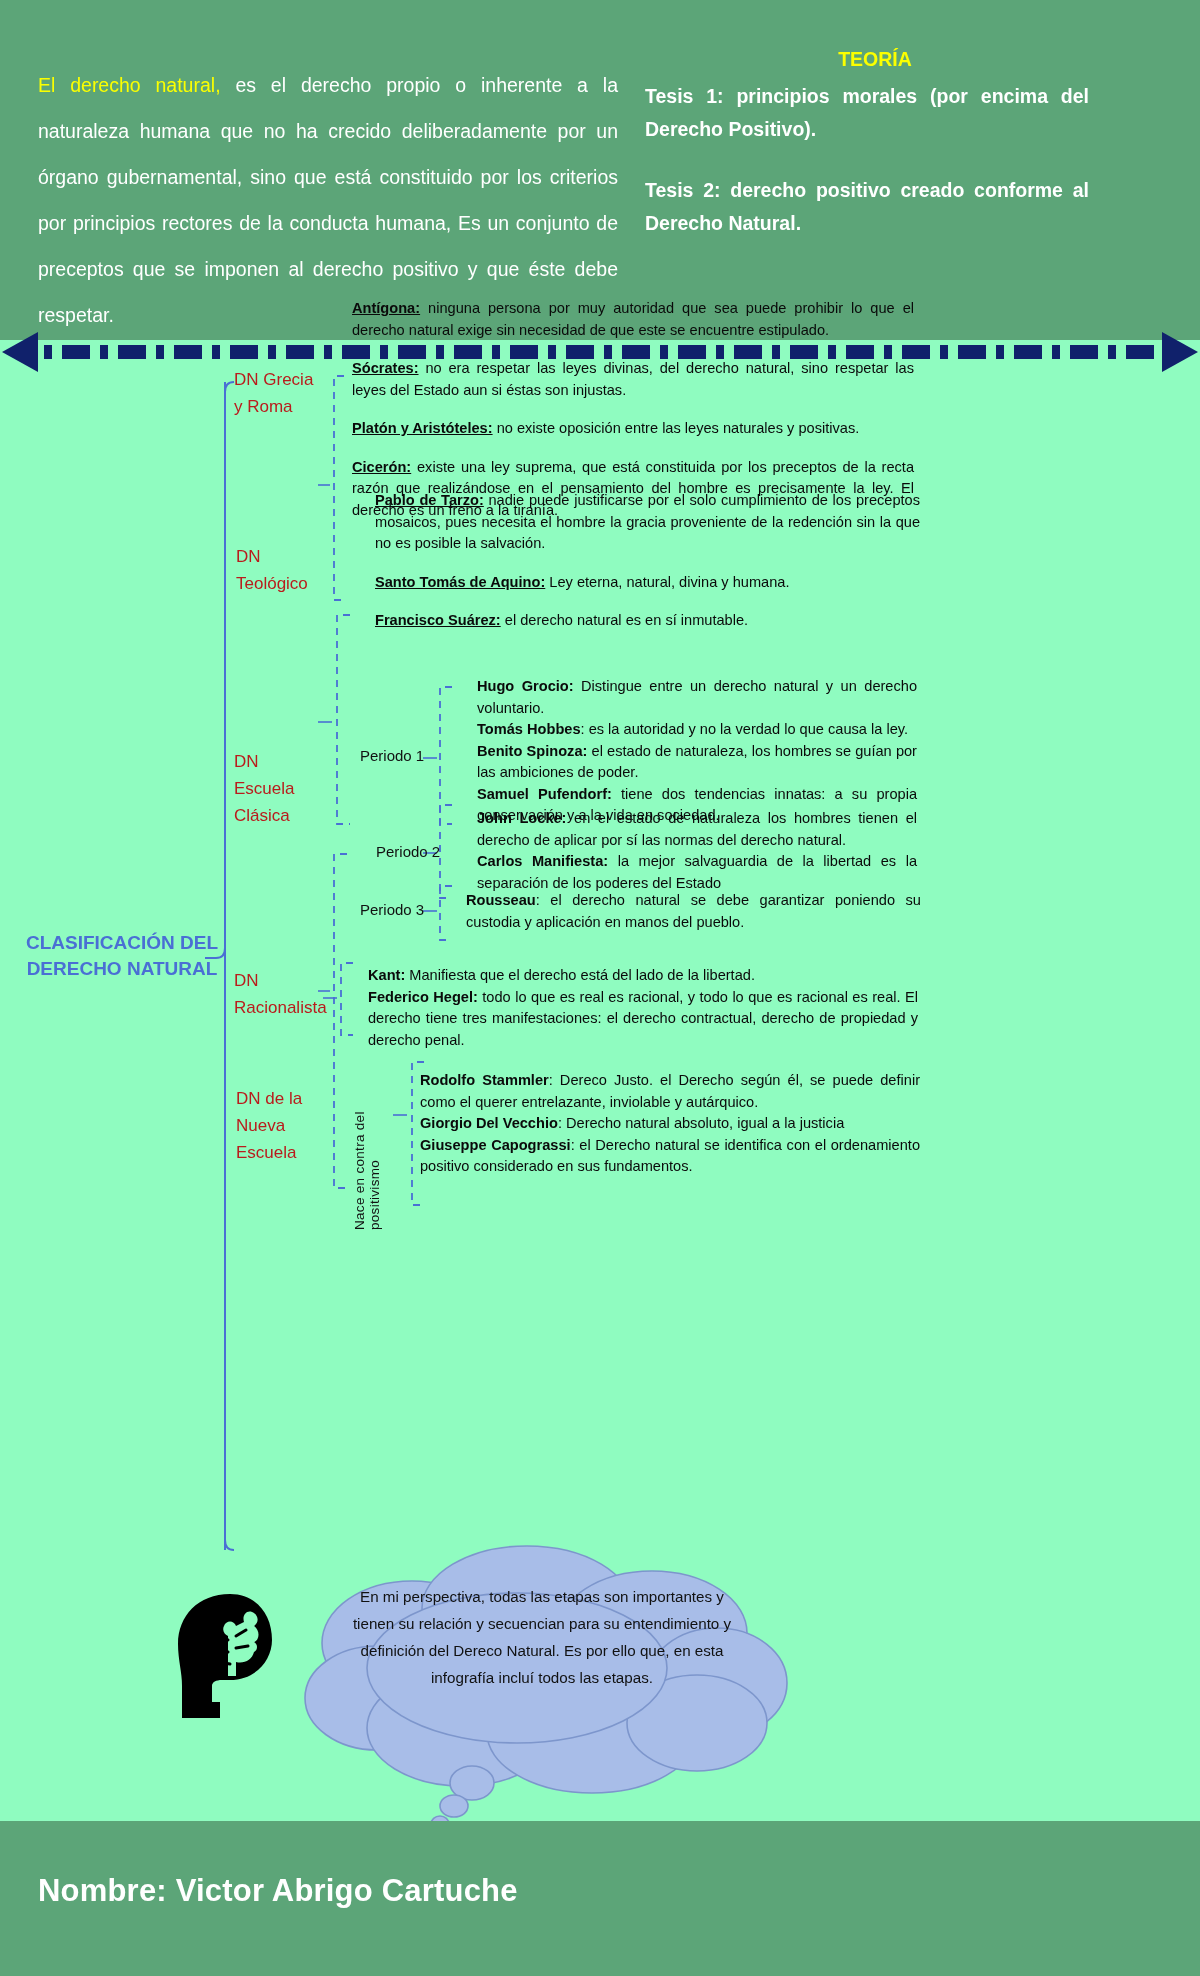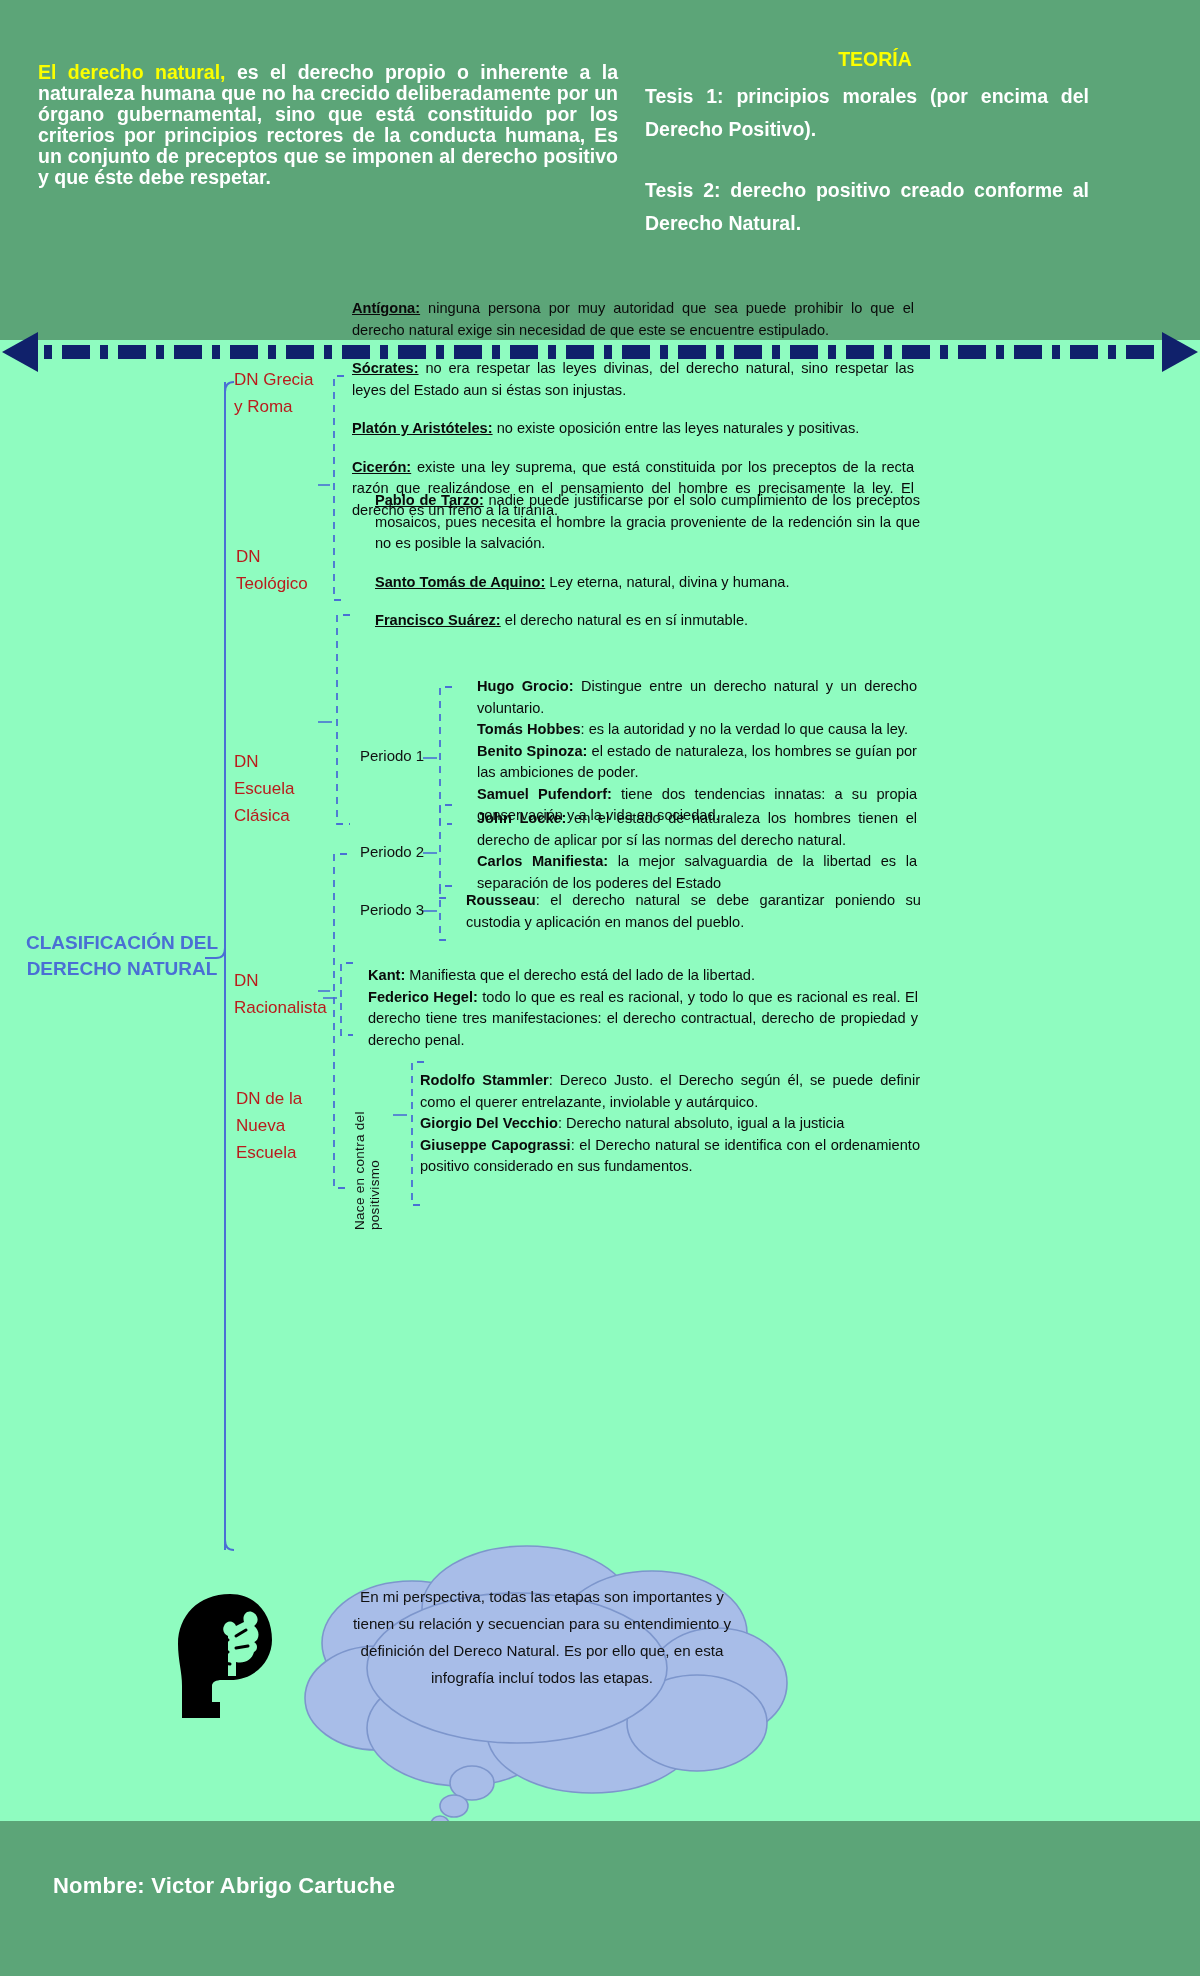--- a/index.html
+++ b/index.html
@@ -9,21 +9,21 @@
     font-family:"Liberation Sans", sans-serif;
     position:relative;overflow:hidden;
   }
   
   .header{
     position:absolute;left:0;top:0;width:1200px;height:340px;
     background:#5ca578;
   }
   .intro{
     position:absolute;left:38px;top:62px;width:580px;
-    color:#ffffff;font-size:19.5px;line-height:21px;font-weight:700;
+    color:#ffffff;font-size:19.5px;line-height:46px;font-weight:400;
     text-align:justify;
   }
   .intro .hl{color:#fbff00;}
   .theory{
     position:absolute;left:645px;top:43px;width:460px;
     color:#ffffff;font-size:19.5px;line-height:33px;font-weight:700;
   }
   .theory-title{
     color:#fbff00;text-align:center;font-size:19.5px;font-weight:700;
     margin-bottom:4px;
@@ -82,21 +82,21 @@
     color:#111;font-size:15.2px;line-height:27px;text-align:center;
   }
 
   
   .footer{
     position:absolute;left:0;top:1821px;width:1200px;height:155px;
     background:#5ca578;
   }
   .footer-name{
     position:absolute;left:38px;top:1873px;
-    color:#ffffff;font-size:22px;font-weight:700;letter-spacing:.2px;margin-left:15px;
+    color:#ffffff;font-size:31px;font-weight:700;letter-spacing:.2px;
   }
 </style>
 </head>
 <body>
 
 <div class="header"></div>
 
 <div class="intro">
   <span class="hl">El derecho natural,</span><span> es el derecho propio o inherente a la naturaleza humana que no ha crecido deliberadamente por un órgano gubernamental, sino que está constituido por los criterios por principios rectores de la conducta humana,  Es un conjunto de preceptos que se imponen al derecho positivo y que éste debe respetar.</span>
 </div>
@@ -202,21 +202,21 @@
 
 <div class="branch-label justify" style="left:236px;top:1085px;width:92px;">
   <span>DN  de  la</span>
   <span>Nueva</span>
   <span>Escuela</span>
 </div>
 
 <div class="vtext" style="left:352px;top:1060px;height:170px;">Nace en contra del positivismo</div>
 
 <div class="period" style="left:360px;top:747px;">Periodo 1</div>
-<div class="period" style="left:360px;top:843px;">Periodo 2</div>
+<div class="period" style="left:376px;top:843px;">Periodo 2</div>
 <div class="period" style="left:360px;top:901px;">Periodo 3</div>
 
 <div class="content" style="left:352px;top:298px;width:562px;">
   <p><span class="nm-u">Antígona:</span><span> ninguna persona por muy autoridad que sea puede prohibir lo que el derecho natural exige sin necesidad de que este se encuentre estipulado.</span></p>
   <p><span class="nm-u">Sócrates:</span><span> no era respetar las leyes divinas, del derecho natural, sino respetar las leyes del Estado aun si éstas son injustas.</span></p>
   <p><span class="nm-u">Platón y Aristóteles:</span><span> no existe oposición entre las leyes naturales y positivas.</span></p>
   <p><span class="nm-u">Cicerón:</span><span> existe una ley suprema, que está constituida por los preceptos de la recta razón que realizándose en el pensamiento del hombre es precisamente la ley. El derecho es un freno a la tiranía.</span></p>
 </div>
 
 <div class="content" style="left:375px;top:490px;width:545px;">

